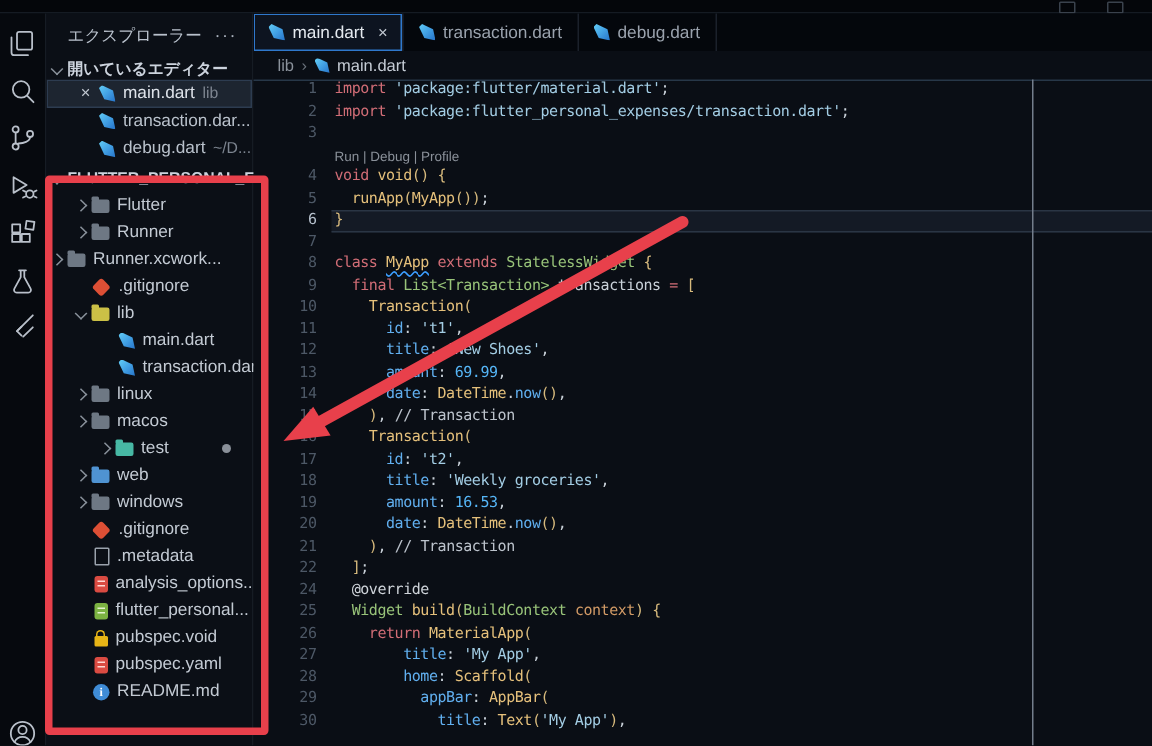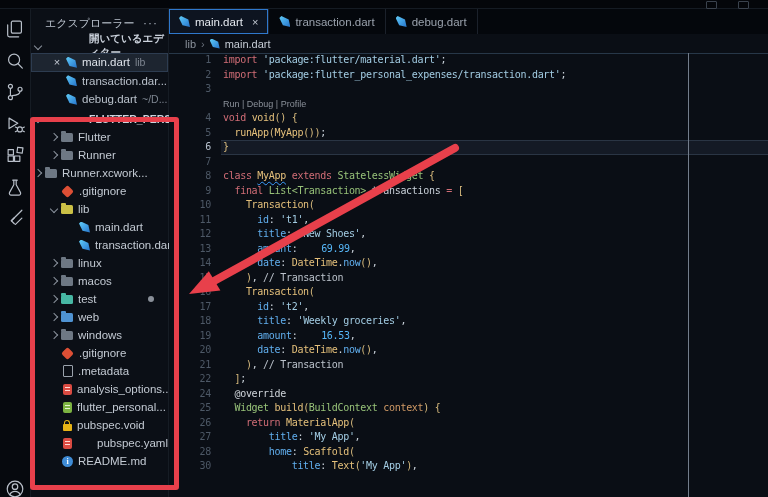--- a/index.html
+++ b/index.html
@@ -9,21 +9,21 @@
   .titlebar{position:absolute;left:0;top:0;width:768px;height:8px;background:#04060a;border-bottom:1px solid #151b23;}
   .tb-ic{position:absolute;top:1px;width:9px;height:6px;border:1px solid #3a424d;border-radius:1px;}
   
   .activitybar{position:absolute;left:0;top:9px;width:30px;bottom:0;background:#06090e;border-right:1px solid #161c24;}
   .ab-icon{position:absolute;left:4px;width:22px;height:22px;}
   .ab-icon svg{width:22px;height:22px;stroke:#b9c0ca;fill:none;stroke-width:1.3;stroke-linecap:round;stroke-linejoin:round;}
   
   .sidebar{position:absolute;left:31px;top:9px;width:137px;bottom:0;background:#0b0f16;border-right:1px solid #161c24;font-size:11.5px;}
   .sb-header{position:absolute;left:0;top:5px;right:0;height:18px;display:flex;align-items:center;padding-left:14px;color:#b9c1cc;font-size:11px;}
   .sb-more{margin-left:auto;margin-right:10px;color:#aab2bd;letter-spacing:1px;font-size:12px;}
-  .sb-sect{position:absolute;left:0;right:0;display:flex;align-items:center;font-weight:bold;font-size:10.5px;color:#ccd3dd;gap:44px;}
+  .sb-sect{position:absolute;left:0;right:0;display:flex;align-items:center;font-weight:bold;font-size:10.5px;color:#ccd3dd;}
   .oe-rows{position:absolute;left:0;top:44px;right:0;}
   .oe-row{height:18.5px;display:flex;align-items:center;color:#b9c1cb;}
   .oe-row.active{background:#1d2530;box-shadow:inset 0 0 0 1px #2d3c50;color:#dde2e9;}
   .oe-close{width:12px;margin-left:20px;margin-right:3px;color:#c3cad3;font-size:11px;text-align:center;}
   .oe-pad{width:35px;flex:none;}
   .fname{white-space:nowrap;}
   .suffix{color:#7d8590;font-size:10.5px;margin-left:5px;white-space:nowrap;}
   .ital{}
   .tree{position:absolute;left:0;top:119px;right:0;}
   .trow{height:18px;display:flex;align-items:center;color:#c3cad3;}
@@ -62,21 +62,21 @@
   .bc-file{color:#c6cdd6;}
   .bc-sep{color:#6a727c;}
   .code{position:absolute;left:0;top:44px;right:0;bottom:0;}
   .cur-band{position:absolute;left:52px;right:0;top:87px;height:15px;background:#141a25;border-top:1px solid #2a3544;border-bottom:1px solid #2a3544;box-sizing:border-box;z-index:0;}
   .ruler{position:absolute;left:519px;top:0;bottom:0;width:1px;background:#737d8b;z-index:0;}
   .cl{position:relative;z-index:1;display:flex;height:14.5px;line-height:14.5px;font-family:"DejaVu Sans Mono",monospace;font-size:10px;letter-spacing:-0.3px;white-space:pre;}
   .gut{width:42px;flex:none;text-align:right;color:#4d5866;padding-right:12px;}
   .gut.cur{color:#b7c1cd;}
   .lens{font-family:"Liberation Sans",sans-serif;font-size:9px;letter-spacing:0;color:#8a9099;padding-left:54px;}
   .kw{color:#d16d76;} .str{color:#a3cde4;} .pun{color:#c9d1d9;} .fn{color:#e5c07b;}
-  .typ{color:#98c379;} .br{color:#d7ba7d;} .prop{color:#61afef;} .num{color:#56b6f7;margin-left:18px;}
+  .typ{color:#98c379;} .br{color:#d7ba7d;} .prop{color:#61afef;} .num{color:#56b6f7;}
   .lbl{color:#bcc3cc;} .anno{color:#cfd4da;} .par{color:#d19a66;} .pln{color:#c9d1d9;}
   .sq{text-decoration:underline wavy #3b9eff 1px;text-underline-offset:2px;}
   
   .anno-box{position:absolute;left:30px;top:117px;width:149px;height:373px;border:5px solid #e8404b;border-radius:3px;box-sizing:border-box;z-index:50;pointer-events:none;}
   .anno-arrow{position:absolute;left:0;top:0;z-index:51;pointer-events:none;}
 </style>
 </head>
 <body>
 
 <div class="titlebar">
@@ -208,21 +208,21 @@
       <div class="trow" style="padding-left: 16px;">
         <span class="chev chev-r"></span>
         <span class="ti ic-folder"></span>
         <span class="tlabel">linux</span>
       </div>
       <div class="trow" style="padding-left: 16px;">
         <span class="chev chev-r"></span>
         <span class="ti ic-folder"></span>
         <span class="tlabel">macos</span>
       </div>
-      <div class="trow" style="padding-left: 16px;">
+      <div class="trow" style="padding-left: 32px;">
         <span class="chev chev-r"></span>
         <span class="ti ic-folder test"></span>
         <span class="tlabel">test</span>
         <span class="dot-badge"></span>
       </div>
       <div class="trow" style="padding-left: 16px;">
         <span class="chev chev-r"></span>
         <span class="ti ic-folder web"></span>
         <span class="tlabel">web</span>
       </div>
@@ -244,21 +244,21 @@
         <span class="tlabel">analysis_options...</span>
       </div>
       <div class="trow" style="padding-left: 31px;">
         <span class="ti ic-green"></span>
         <span class="tlabel">flutter_personal...</span>
       </div>
       <div class="trow" style="padding-left: 31px;">
         <span class="ti ic-lock"></span>
         <span class="tlabel">pubspec.void</span>
       </div>
-      <div class="trow" style="padding-left: 31px; justify-content: space-between;">
+      <div class="trow" style="padding-left: 31px;">
         <span class="ti ic-yamlred"></span>
         <span class="tlabel">pubspec.yaml</span>
       </div>
       <div class="trow" style="padding-left: 31px;">
         <span class="ti ic-info"></span>
         <span class="tlabel">README.md</span>
       </div>
     </div>
 </div>
 
@@ -309,20 +309,21 @@
         <div class="cl"><span class="gut">18</span><span><span class="pln">      </span><span class="prop">title</span><span class="pun">:</span><span class="pln"> </span><span class="str">'Weekly groceries'</span><span class="pun">,</span></span></div>
         <div class="cl"><span class="gut">19</span><span><span class="pln">      </span><span class="prop">amount</span><span class="pun">:</span><span class="pln"> </span><span class="num">16.53</span><span class="pun">,</span></span></div>
         <div class="cl"><span class="gut">20</span><span><span class="pln">      </span><span class="prop">date</span><span class="pun">:</span><span class="pln"> </span><span class="fn">DateTime</span><span class="pun">.</span><span class="prop">now</span><span class="br">()</span><span class="pun">,</span></span></div>
         <div class="cl"><span class="gut">21</span><span><span class="pln">    </span><span class="br">)</span><span class="pun">,</span><span class="pln"> </span><span class="lbl">// Transaction</span></span></div>
         <div class="cl"><span class="gut">22</span><span><span class="pln">  </span><span class="br">]</span><span class="pun">;</span></span></div>
         <div class="cl"><span class="gut">24</span><span><span class="pln">  </span><span class="anno">@override</span></span></div>
         <div class="cl"><span class="gut">25</span><span><span class="pln">  </span><span class="typ">Widget</span><span class="pln"> </span><span class="fn">build</span><span class="br">(</span><span class="typ">BuildContext</span><span class="pln"> </span><span class="par">context</span><span class="br">)</span><span class="pln"> </span><span class="br">{</span></span></div>
         <div class="cl"><span class="gut">26</span><span><span class="pln">    </span><span class="kw">return</span><span class="pln"> </span><span class="fn">MaterialApp</span><span class="br">(</span></span></div>
         <div class="cl"><span class="gut">27</span><span><span class="pln">        </span><span class="prop">title</span><span class="pun">:</span><span class="pln"> </span><span class="str">'My App'</span><span class="pun">,</span></span></div>
         <div class="cl"><span class="gut">28</span><span><span class="pln">        </span><span class="prop">home</span><span class="pun">:</span><span class="pln"> </span><span class="fn">Scaffold</span><span class="br">(</span></span></div>
+        <div class="cl"><span class="gut">29</span><span><span class="pln">          </span><span class="prop">appBar</span><span class="pun">:</span><span class="pln"> </span><span class="fn">AppBar</span><span class="br">(</span></span></div>
         <div class="cl"><span class="gut">30</span><span><span class="pln">            </span><span class="prop">title</span><span class="pun">:</span><span class="pln"> </span><span class="fn">Text</span><span class="br">(</span><span class="str">'My App'</span><span class="br">)</span><span class="pun">,</span></span></div>
       </div>
   </div>
 </div>
 
 <div class="anno-box"></div>
 <svg class="anno-arrow" width="768" height="497">
   <line x1="455" y1="148" x2="214" y2="281" stroke="#e8404b" stroke-width="8" stroke-linecap="round"></line>
   <polygon points="189,294 208.8,271.2 220.4,290.4" fill="#e8404b"></polygon>
 </svg>

